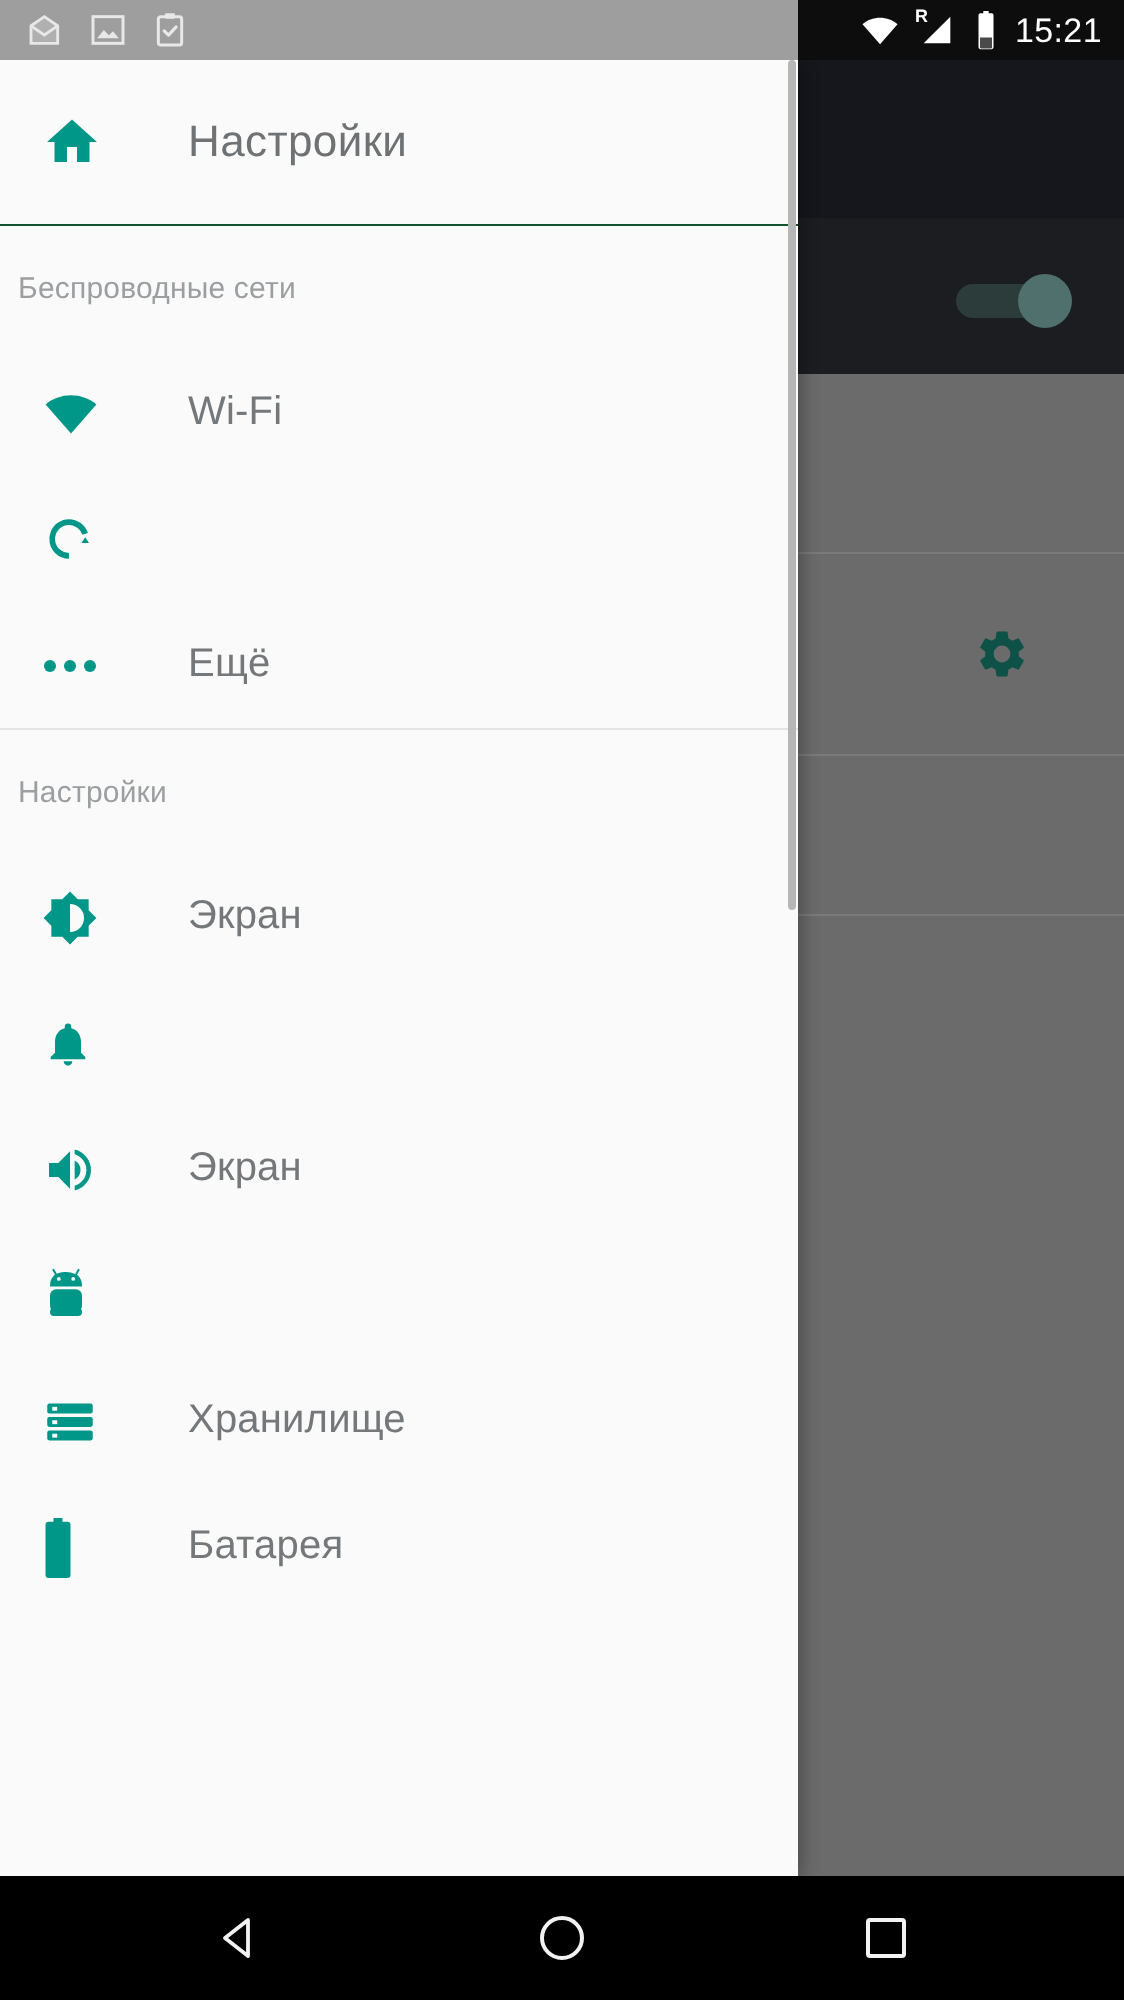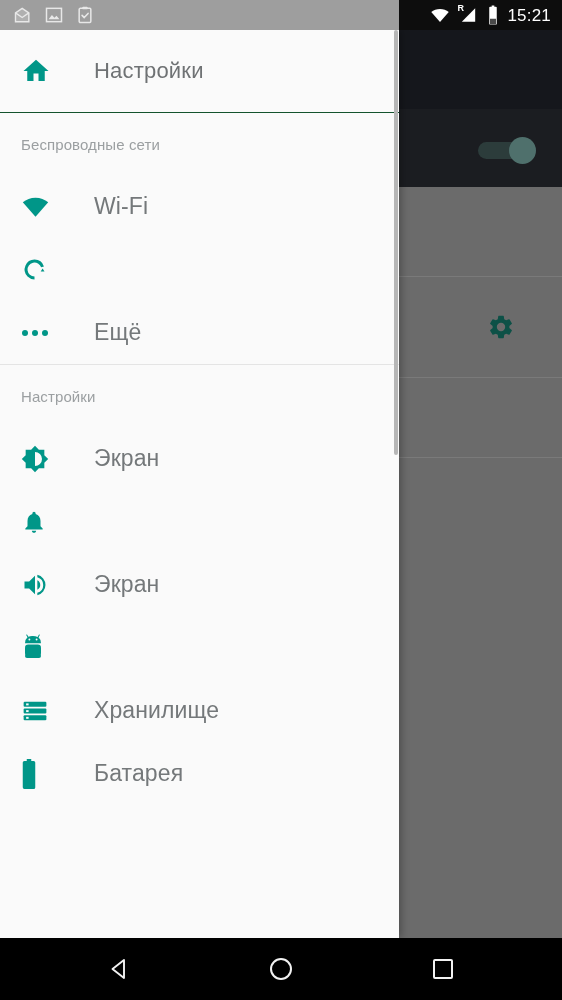--- a/index.html
+++ b/index.html
@@ -143,21 +143,21 @@
   #drawer-header .header-label {
     margin-left: 35px;
     font-size: 22px;
     color: #6f7274;
     letter-spacing: 0.2px;
   }
 
   .section-title {
     font-size: 15px;
     color: #9b9fa1;
-    padding-left: 21px;
+    padding-left: 9px;
     height: 62px;
     display: flex;
     align-items: center;
     letter-spacing: 0.1px;
   }
   .section-divider {
     height: 1px;
     background: #e4e4e4;
     width: 100%;
   }
@@ -171,21 +171,21 @@
   .nav-item .icon-slot {
     width: 38px;
     display: flex;
     align-items: center;
     justify-content: flex-start;
     color: #009688;
   }
   .nav-item .icon-slot svg { display: block; }
   .nav-item .nav-label {
     margin-left: 35px;
-    font-size: 23px;
+    font-size: 20px;
     color: #74787a;
     letter-spacing: 0.1px;
     white-space: nowrap;
   }
 
   #drawer-scrollbar {
     position: absolute;
     right: 1px; top: 0px;
     width: 4px; height: 425px;
     background: #b6b6b6;

